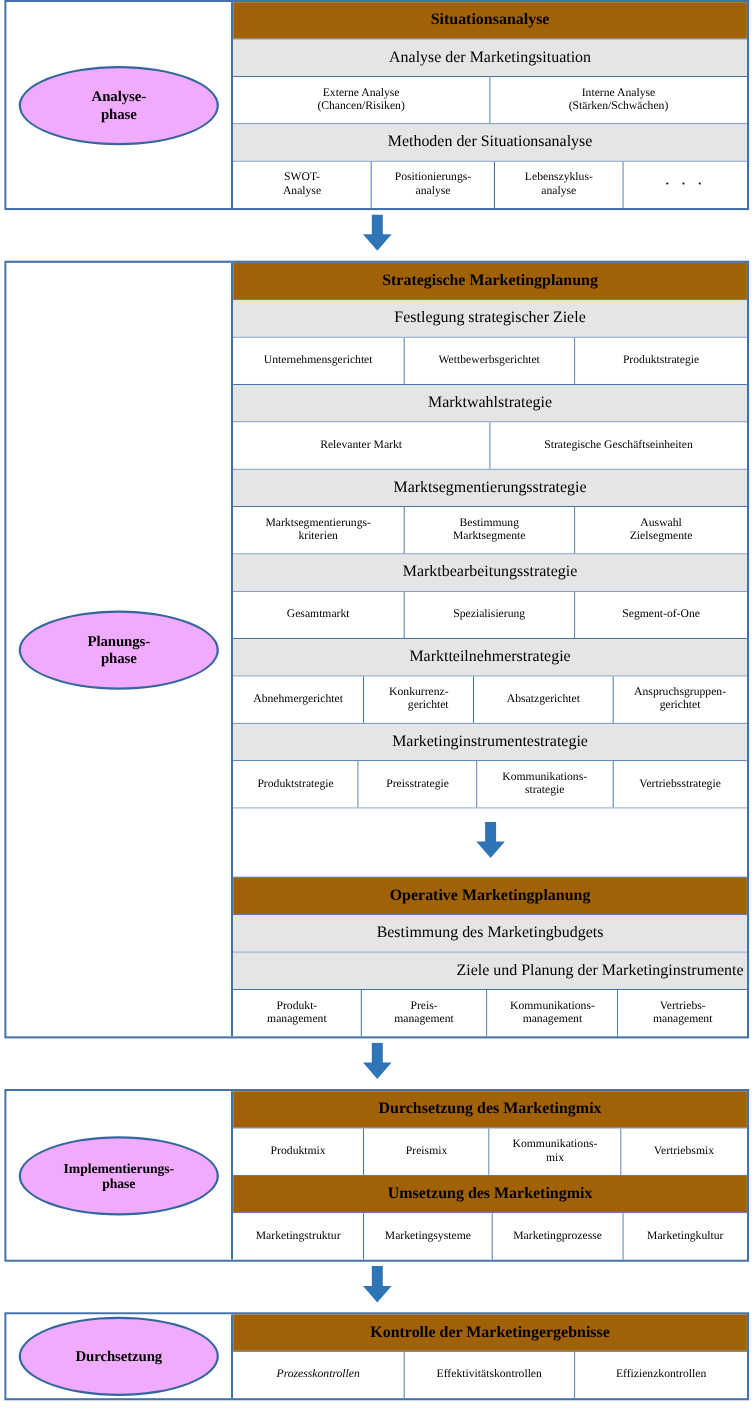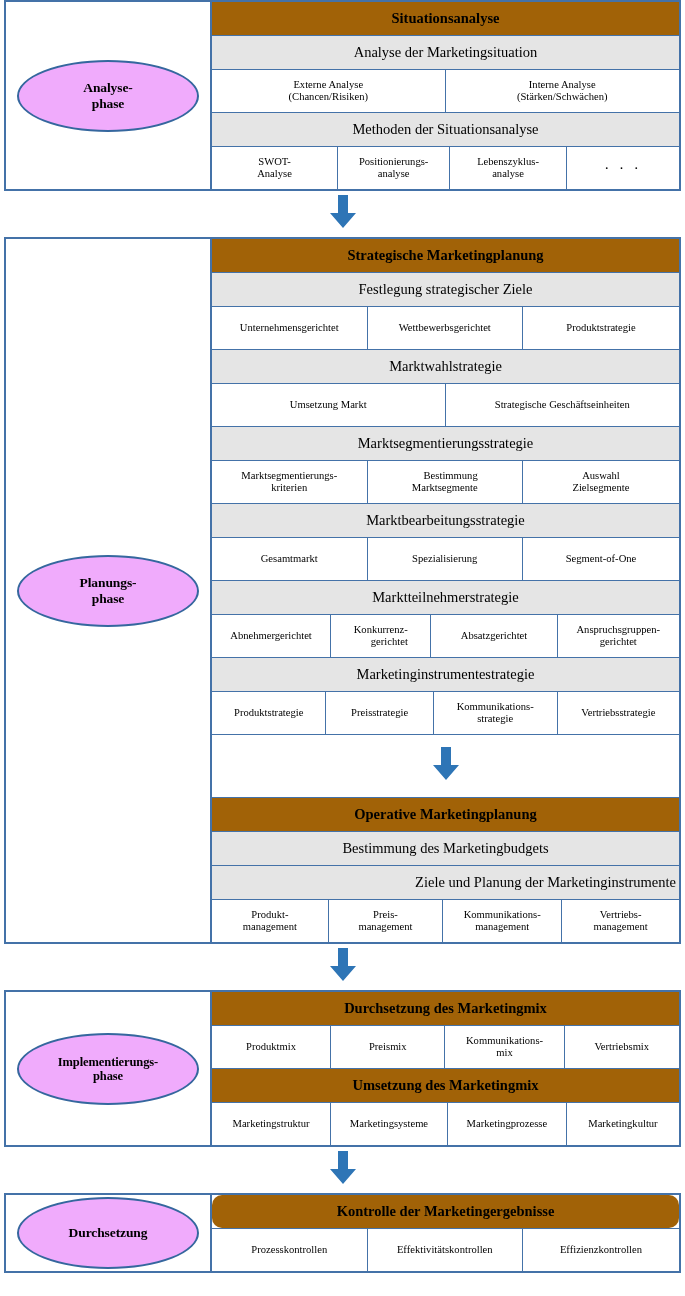--- a/index.html
+++ b/index.html
@@ -212,36 +212,36 @@
             <span>Produktstrategie</span>
           </div>
         </div>
         <div class="row">
           <div class="cell band-sub" style="width: 100%; min-height: 33px;">
             <span>Marktwahlstrategie</span>
           </div>
         </div>
         <div class="row">
           <div class="cell leaf" style="width: 50%; min-height: 42px;">
-            <span>Umsetzung Markt</span>
+            <span>Relevanter Markt</span>
           </div>
           <div class="cell leaf" style="width: 50%; min-height: 42px;">
             <span>Strategische Geschäftseinheiten</span>
           </div>
         </div>
         <div class="row">
           <div class="cell band-sub" style="width: 100%; min-height: 33px;">
             <span>Marktsegmentierungsstrategie</span>
           </div>
         </div>
         <div class="row">
           <div class="cell leaf" style="width: 33.3%; min-height: 42px;">
             <span>Marktsegmentierungs-<br>kriterien</span>
           </div>
-          <div class="cell leaf" style="width: 33.3%; min-height: 42px; text-align: right;">
+          <div class="cell leaf" style="width: 33.3%; min-height: 42px;">
             <span>Bestimmung<br>Marktsegmente</span>
           </div>
           <div class="cell leaf" style="width: 33.4%; min-height: 42px;">
             <span>Auswahl<br>Zielsegmente</span>
           </div>
         </div>
         <div class="row">
           <div class="cell band-sub" style="width: 100%; min-height: 33px;">
             <span>Marktbearbeitungsstrategie</span>
           </div>
@@ -395,26 +395,26 @@
       </div>
     </div>
     <div class="phase">
       <div class="phase-left">
         <div class="ellipse">
           <span>Durchsetzung</span>
         </div>
       </div>
       <div class="phase-right">
         <div class="row">
-          <div class="cell band-title" style="width: 100%; min-height: 33px; border-radius: 10px;">
+          <div class="cell band-title" style="width: 100%; min-height: 33px;">
             <span>Kontrolle der Marketingergebnisse</span>
           </div>
         </div>
         <div class="row">
-          <div class="cell leaf" style="width: 33.3%; min-height: 42px;">
+          <div class="cell leaf" style="width: 33.3%; min-height: 42px; font-style: italic;">
             <span>Prozesskontrollen</span>
           </div>
           <div class="cell leaf" style="width: 33.3%; min-height: 42px;">
             <span>Effektivitätskontrollen</span>
           </div>
           <div class="cell leaf" style="width: 33.4%; min-height: 42px;">
             <span>Effizienzkontrollen</span>
           </div>
         </div>
       </div>

